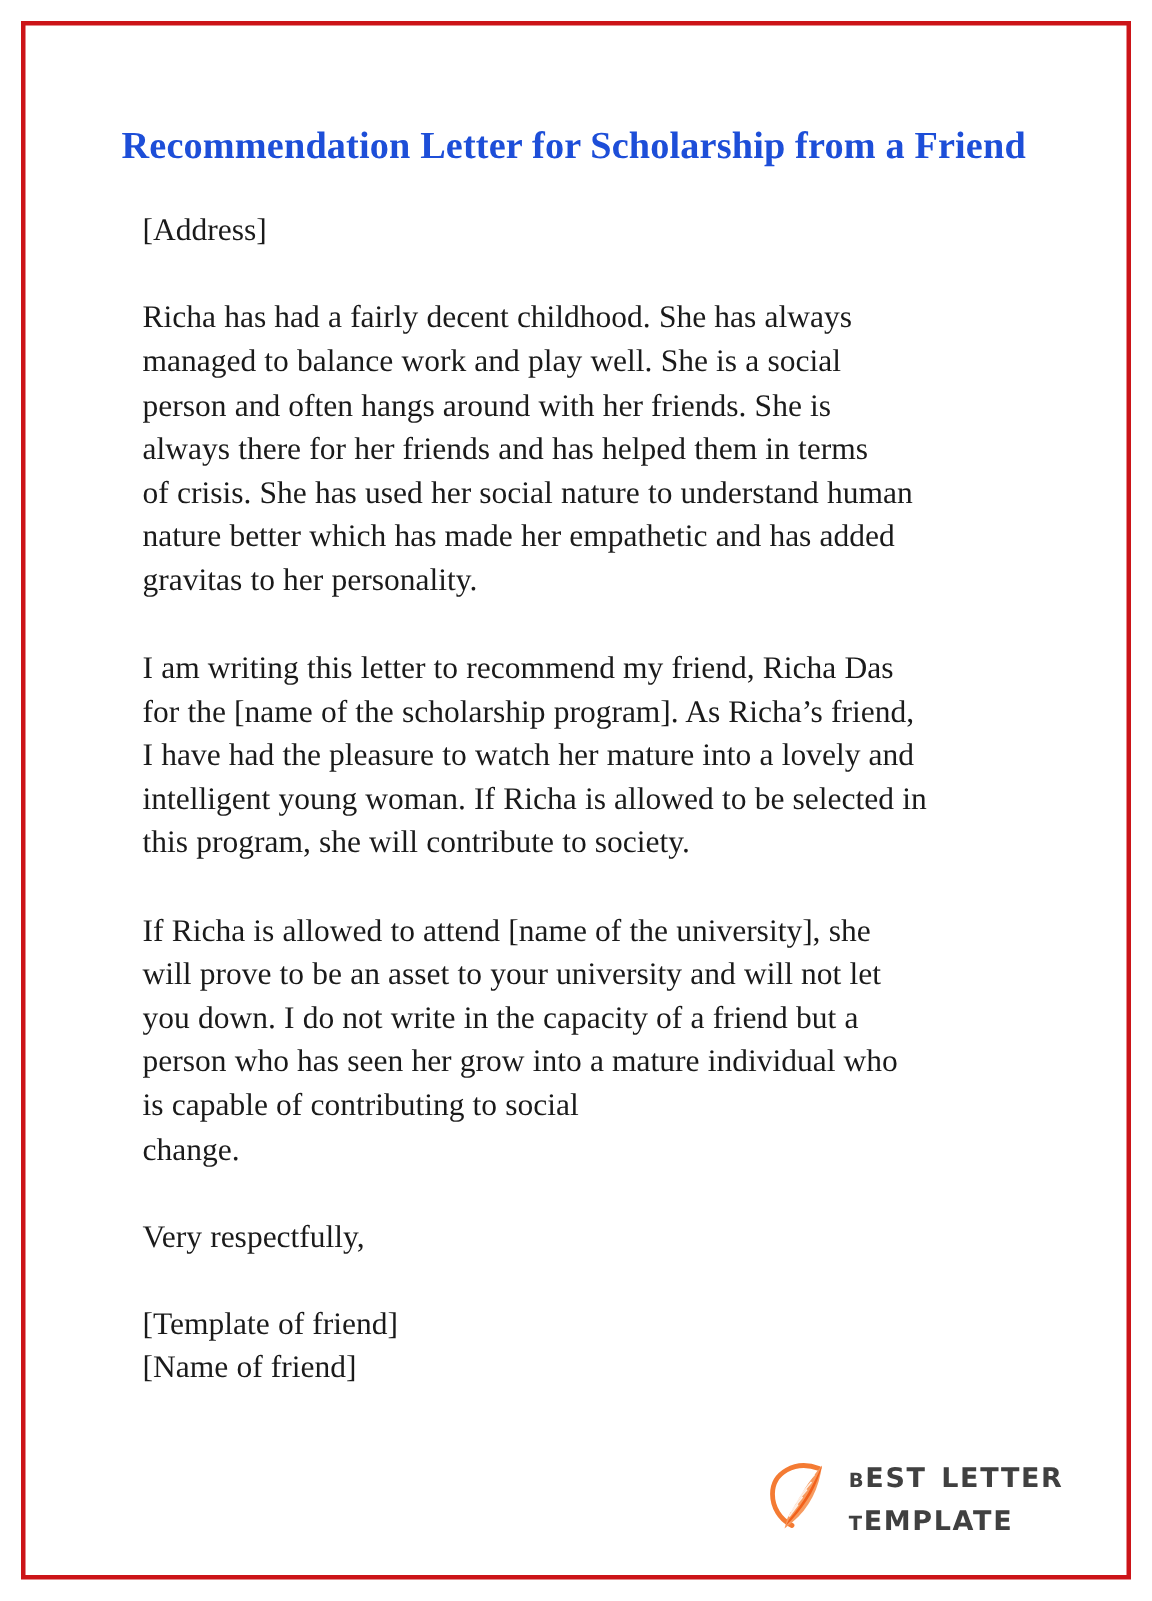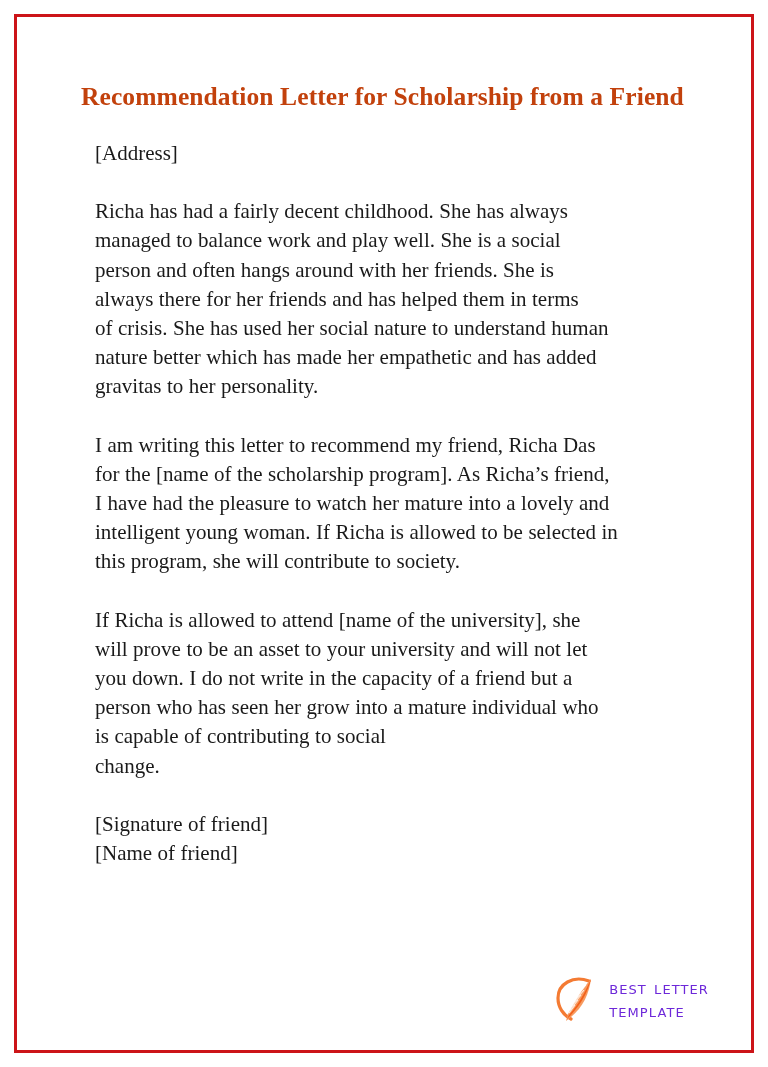--- a/index.html
+++ b/index.html
@@ -40,21 +40,21 @@
     top: 64px;
     width: 642px;
     box-sizing: border-box;
   }
 
   .doc-title {
     font-family: "Liberation Serif", "DejaVu Serif", serif;
     font-weight: bold;
     font-size: 25.5px;
     line-height: 32px;
-    color: #c2410c;
+    color: #1d4ed8;
     letter-spacing: 0.1px;
     margin: 0 0 0 14px;
     white-space: nowrap;
   }
 
   .letter {
     margin-top: 26px;
     margin-left: 28px;
     width: 610px;
   }
@@ -88,23 +88,23 @@
   }
   .logo-mark svg { display: block; }
   .logo-words {
     display: flex;
     flex-direction: column;
     justify-content: center;
     line-height: 1;
   }
   .logo-line {
     font-family: "DejaVu Sans", "Liberation Sans", sans-serif;
-    font-weight: normal;
-    color: #6d28d9;
-    font-size: 19px;
+    font-weight: bold;
+    color: #404040;
+    font-size: 25px;
     letter-spacing: 1.1px;
     font-variant: small-caps;
     text-transform: lowercase;
   }
   .logo-line:first-letter {
     font-size: 18.5px;
   }
   .logo-line + .logo-line { margin-top: 3px; }
 </style>
 </head>
@@ -137,22 +137,23 @@
 intelligent young woman. If Richa is allowed to be selected in
 this program, she will contribute to society.</p>
 
         <p class="para">If Richa is allowed to attend [name of the university], she
 will prove to be an asset to your university and will not let
 you down. I do not write in the capacity of a friend but a
 person who has seen her grow into a mature individual who
 is capable of contributing to social
 change.</p>
 
+        <p class="para">Very respectfully,</p>
 
-        <p class="para sig">[Signature of friend]
+        <p class="para sig">[Template of friend]
 [Name of friend]</p>
 
       </div>
     </div>
 
     <div class="logo">
 
       <span class="logo-mark">
         <svg width="46" height="50" viewBox="0 0 46 50" xmlns="http://www.w3.org/2000/svg">
           <path d="M34 7 C18 1 3 10 3 24 C3 33 8 41 16 45" fill="none" stroke="#f47b33" stroke-width="3.2" stroke-linecap="round"></path>

